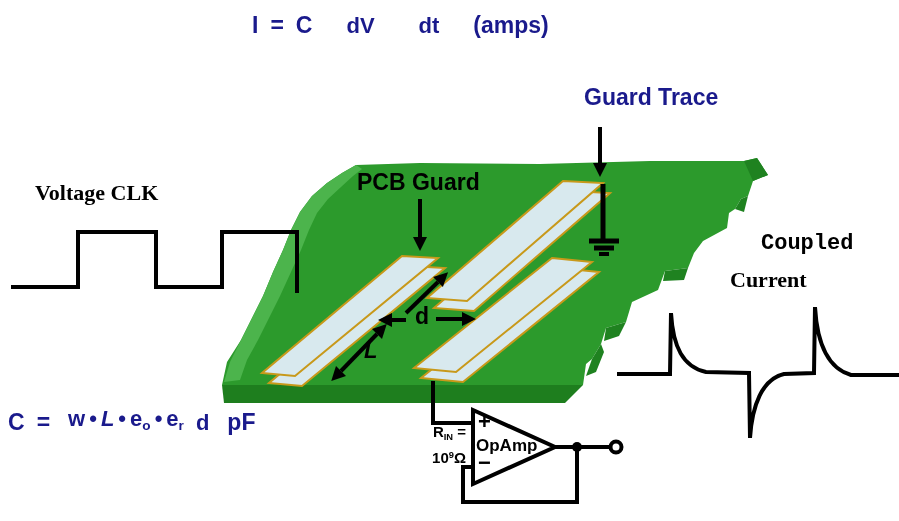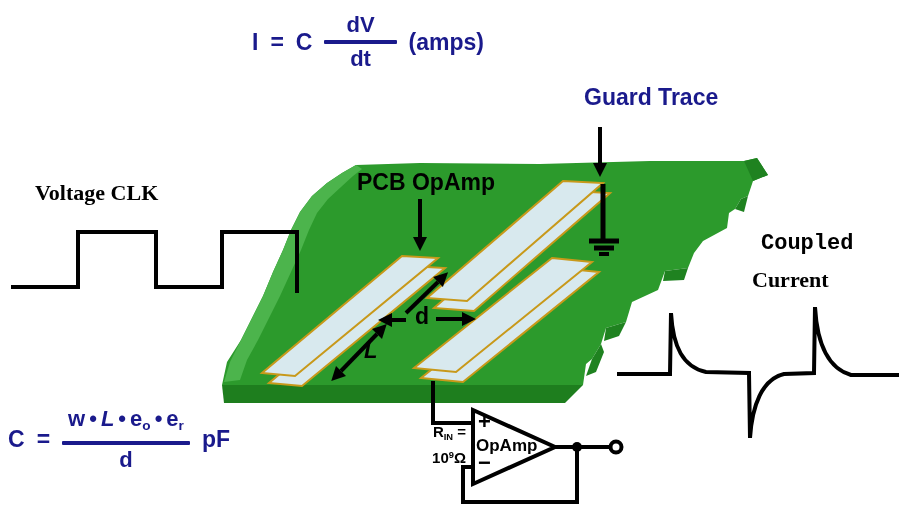--- a/index.html
+++ b/index.html
@@ -7,21 +7,21 @@
          font-family:"Liberation Sans",sans-serif;}
   #diagram-svg{position:absolute;left:0;top:0;}
   .lbl{position:absolute;font-weight:bold;white-space:nowrap;}
   .serif-lbl{font-family:"Liberation Serif",serif;font-size:22px;color:#000;}
   .navy{color:#1A1A8C;}
   .black{color:#000;}
   .sans-big{font-family:"Liberation Sans",sans-serif;font-size:23px;}
   
   .formula{position:absolute;display:flex;align-items:center;gap:12px;color:#1A1A8C;
            font-family:"Liberation Sans",sans-serif;font-weight:bold;font-size:23px;}
-  .frac{display:flex;flex-direction:column;align-items:center;}
+  .frac{display:flex;flex-direction:row;align-items:center;}
   .frac .num,.frac .den{font-size:22px;padding:0 6px;line-height:26px;}
   .frac .bar{align-self:stretch;height:4px;background:#1A1A8C;margin:2px 0;border-radius:1px;}
   .frac.wide-pad .num,.frac.wide-pad .den{padding:0 22px;}
   .formula i{font-style:italic;}
   .formula sub, .rin sub{font-size:0.62em;font-weight:bold;vertical-align:-0.3em;}
   .rin sup{font-size:0.62em;font-weight:bold;vertical-align:0.5em;}
   .dot{margin:0 4px;}
   .rin{position:absolute;left:394px;top:423px;width:72px;text-align:right;color:#000;
        font-weight:bold;font-size:15px;line-height:18px;}
   .opamp-sign{position:absolute;color:#000;font-weight:bold;font-size:22px;line-height:22px;}
@@ -110,25 +110,25 @@
       <polygon points="473,410 473,484 555,447" fill="#fff" stroke-linejoin="miter"></polygon>
       <line x1="555" y1="447" x2="611" y2="447"></line>
       <circle cx="577" cy="447" r="5" fill="#000" stroke="none"></circle>
       <circle cx="616" cy="447" r="5.5" fill="#fff"></circle>
     </g>
   </svg>
 
   <div class="lbl serif-lbl" style="left:35px;top:180px;">Voltage CLK</div>
 
   <div class="lbl serif-lbl" style="left:761px;top:231px;font-family:Liberation Mono, monospace;">Coupled</div>
-  <div class="lbl serif-lbl" style="left:752px;top:267px;">Current</div>
+  <div class="lbl serif-lbl" style="left:730px;top:267px;">Current</div>
 
   <div class="lbl sans-big navy" style="left:584px;top:84px;">Guard Trace</div>
 
-  <div class="lbl sans-big black" style="left:357px;top:169px;">PCB OpAmp</div>
+  <div class="lbl sans-big black" style="left:357px;top:169px;">PCB Guard</div>
 
   <div class="lbl sans-big black" style="left:415px;top:303px;">d</div>
 
   <div class="lbl black" style="left:364px;top:338px;font-size:22px;font-style:italic;font-family:'Liberation Sans',sans-serif;">L</div>
 
   <div class="opamp-sign" style="left:478px;top:411px;">+</div>
   <div class="lbl black" style="left:476px;top:436px;font-size:17px;">OpAmp</div>
   <div class="opamp-sign" style="left:478px;top:452px;">−</div>
 
   <div class="rin">

